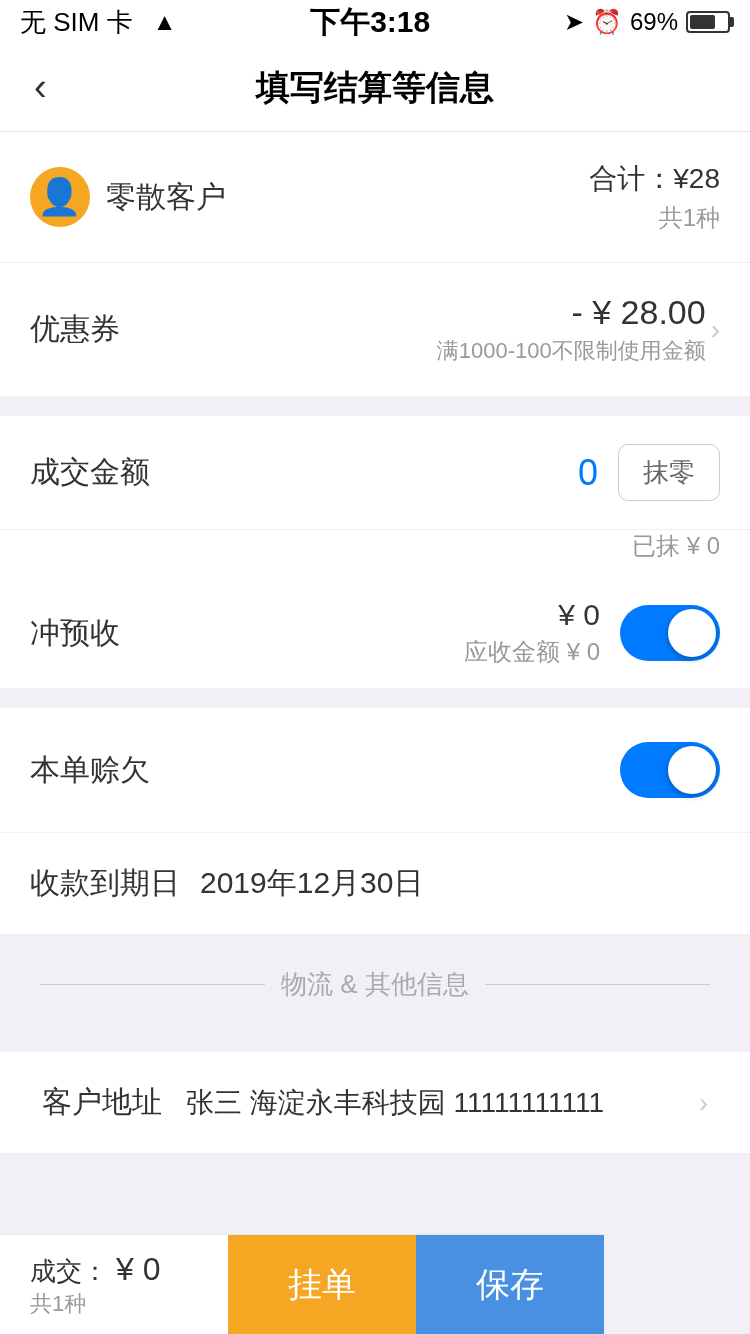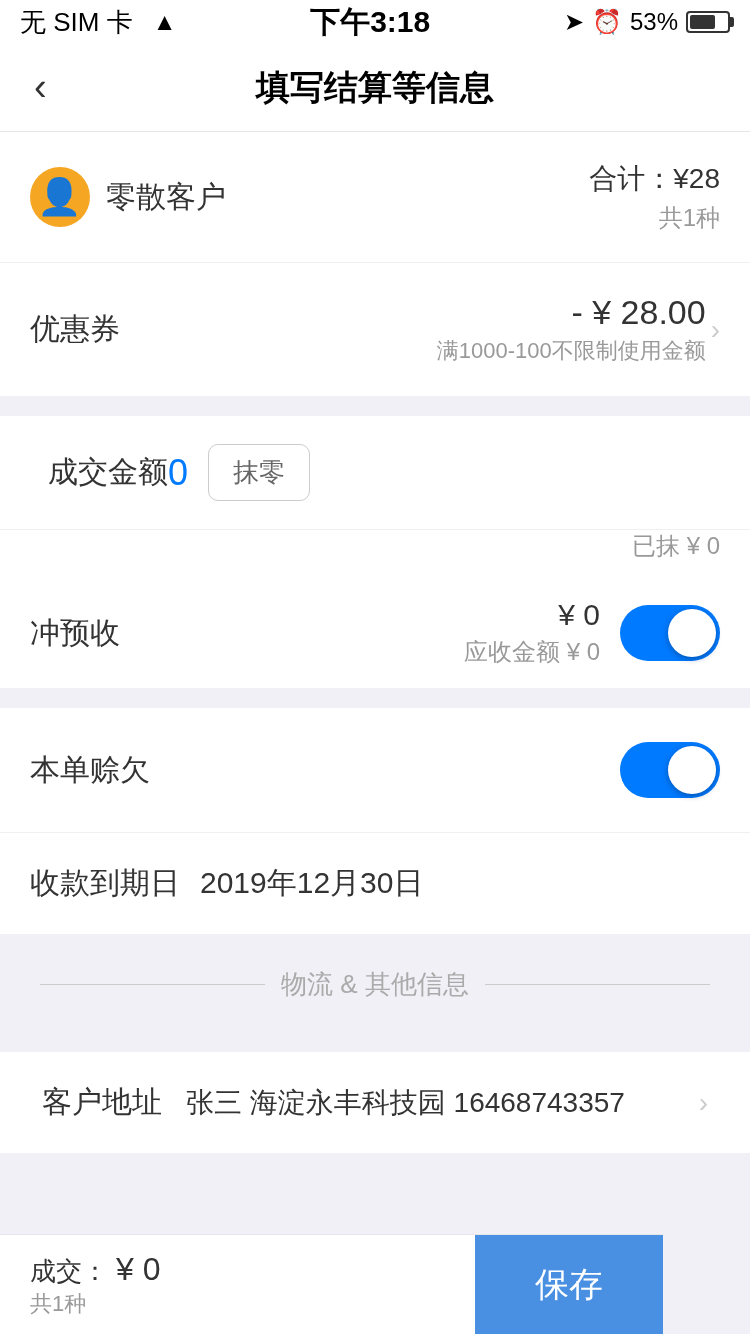--- a/index.html
+++ b/index.html
@@ -165,22 +165,22 @@
     }
 
     
     .deal-section {
       background: #fff;
       margin-bottom: 20px;
     }
     .deal-row {
       display: flex;
       align-items: center;
-      justify-content: flex-start;
-      padding: 28px 48px;
+      justify-content: space-between;
+      padding: 28px 30px;
       border-bottom: 1px solid #f0f0f0;
     }
     .deal-label {
       font-size: 30px;
       color: #333;
     }
     .deal-right {
       display: flex;
       align-items: center;
       gap: 20px;
@@ -336,21 +336,21 @@
       font-size: 28px;
       color: #333;
       flex: 1;
     }
 
     
     .bottom-bar {
       position: fixed;
       bottom: 0;
       left: 0;
-      width: 663px;
+      width: 604px;
       height: 100px;
       background: #fff;
       display: flex;
       align-items: center;
       border-top: 1px solid #e5e5ea;
       justify-content: flex-end;
     }
     .bottom-left {
       flex: 1;
       padding: 0 30px;
@@ -400,21 +400,21 @@
 
 <div class="status-bar">
   <div class="status-left">
     <span>无 SIM 卡</span>
     <span class="wifi-icon">▲</span>
   </div>
   <div class="status-center">下午3:18</div>
   <div class="status-right">
     <span>➤</span>
     <span>⏰</span>
-    <span>53%</span>
+    <span>69%</span>
     <div class="battery-icon">
       <div class="battery-fill"></div>
     </div>
   </div>
 </div>
 
 <div class="nav-bar">
   <span class="nav-back">‹</span>
   <span class="nav-title">填写结算等信息</span>
 </div>
@@ -487,29 +487,30 @@
   <div class="logistics-divider">
     <div class="divider-line"></div>
     <span class="divider-text">物流 &amp; 其他信息</span>
     <div class="divider-line"></div>
   </div>
 </div>
 
 <div class="address-section">
   <div class="address-row">
     <span class="address-label">客户地址</span>
-    <span class="address-value">张三 海淀永丰科技园 16468743357</span>
+    <span class="address-value">张三 海淀永丰科技园 11111111111</span>
     <span class="chevron-right">›</span>
   </div>
 </div>
 
 <div style="height: 120px;"></div>
 
 <div class="bottom-bar">
   <div class="bottom-left">
     <div class="bottom-deal-row">
       <span class="bottom-deal-label">成交：</span>
       <span class="bottom-deal-amount">¥ 0</span>
     </div>
     <div class="bottom-count">共1种</div>
   </div>
+  <button class="bottom-btn btn-pending">挂单</button>
   <button class="bottom-btn btn-save">保存</button>
 </div>
 
 </body></html>

